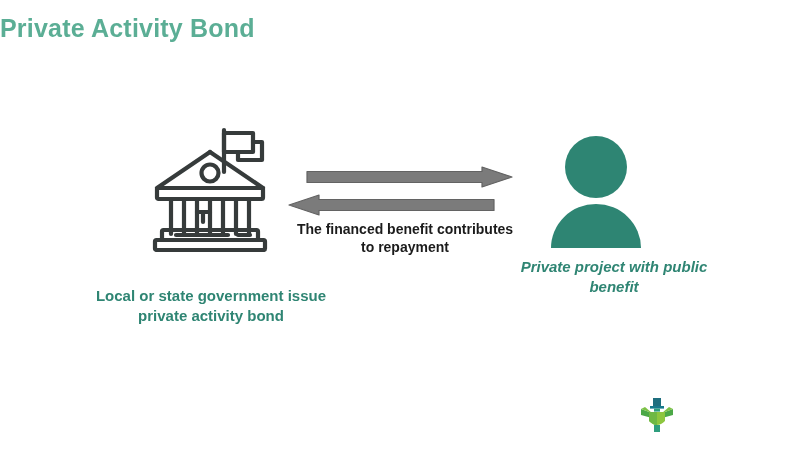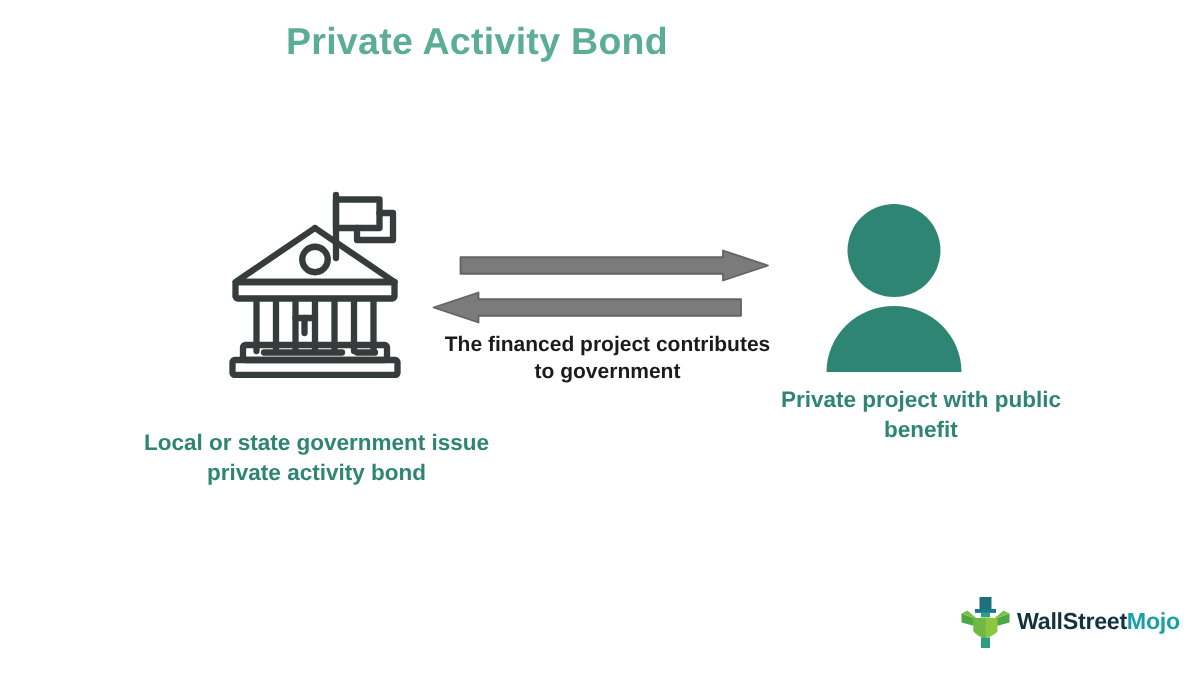--- a/index.html
+++ b/index.html
@@ -17,21 +17,21 @@
     background: #ffffff;
     overflow: hidden;
   }
 
   
   .title {
     position: absolute;
     top: 14px;
     left: 0;
     width: 636px;
-    text-align: center;
+    text-align: left;
     font-size: 25px;
     font-weight: bold;
     color: #5BAE95;
     letter-spacing: 0.2px;
   }
 
   
   .bank-icon {
     position: absolute;
     left: 150px;
@@ -102,20 +102,21 @@
   .right-caption {
     position: absolute;
     left: 498px;
     top: 257px;
     width: 232px;
     text-align: center;
     font-size: 15px;
     font-weight: bold;
     color: #2F8573;
     line-height: 19.5px;
+    font-style: italic;
   }
 
   
   .logo {
     position: absolute;
     left: 640px;
     top: 396px;
     width: 145px;
     height: 38px;
     display: flex;
@@ -186,21 +187,21 @@
       <path d="M1 5.5 L176 5.5 L176 1 L206 11 L176 21 L176 16.5 L1 16.5 Z" fill="#7B7B7B" stroke="#636363" stroke-width="1.2" stroke-linejoin="round"></path>
     </svg>
   </div>
 
   <div class="arrow-left-wrap">
     <svg viewBox="0 0 207 22" width="207" height="22" aria-hidden="true">
       <path d="M206 5.5 L31 5.5 L31 1 L1 11 L31 21 L31 16.5 L206 16.5 Z" fill="#7B7B7B" stroke="#636363" stroke-width="1.2" stroke-linejoin="round"></path>
     </svg>
   </div>
 
-  <div class="arrow-bottom-label">The financed project contributes to government</div>
+  <div class="arrow-bottom-label">The financed benefit contributes to repayment</div>
 
   <div class="person-icon">
     <svg viewBox="0 0 100 112" width="100" height="112" aria-hidden="true">
       <circle cx="50" cy="31" r="31" fill="#2E8573"></circle>
       <path d="M5 112 A45 44 0 0 1 95 112 Z" fill="#2E8573"></path>
     </svg>
   </div>
 
   <div class="right-caption">Private project with public benefit</div>
 
@@ -218,18 +219,15 @@
         <rect x="10" y="9" width="14" height="2.6" fill="#17798C"></rect>
 
         <rect x="14" y="11.6" width="6" height="3" fill="#2E9E7E"></rect>
 
         <path d="M9 15 L25 15 L25 24 Q17 32 9 24 Z" fill="#8DC63F"></path>
         <path d="M9 15 L17 15 L17 29 Q12 27 9 24 Z" fill="#6FB844"></path>
 
         <rect x="14" y="28" width="6" height="7" fill="#2E9E7E"></rect>
       </svg>
     </div>
-    <div class="logo-text">
-      <span class="ws">WallStreet</span><span class="mj">Mojo</span>
-    </div>
   </div>
 
 </div>
 
 </body></html>

